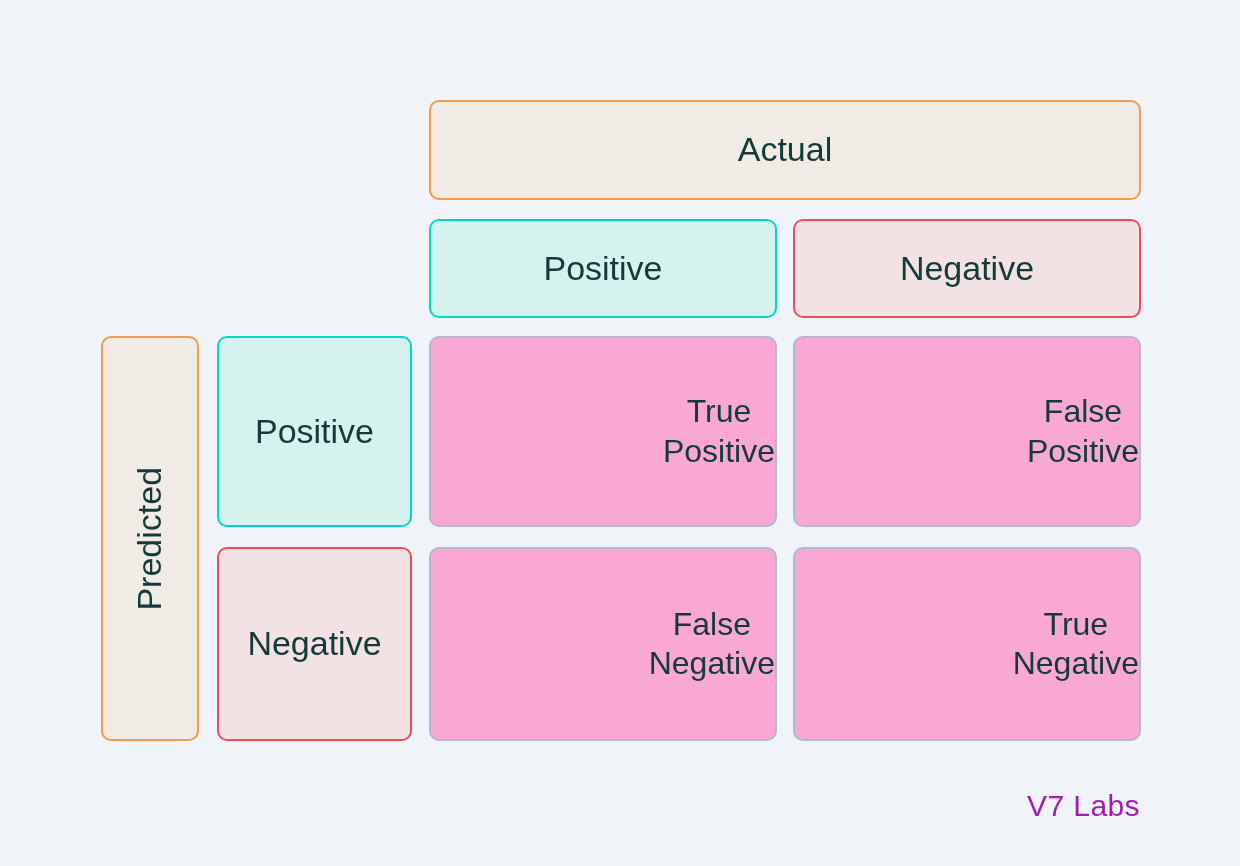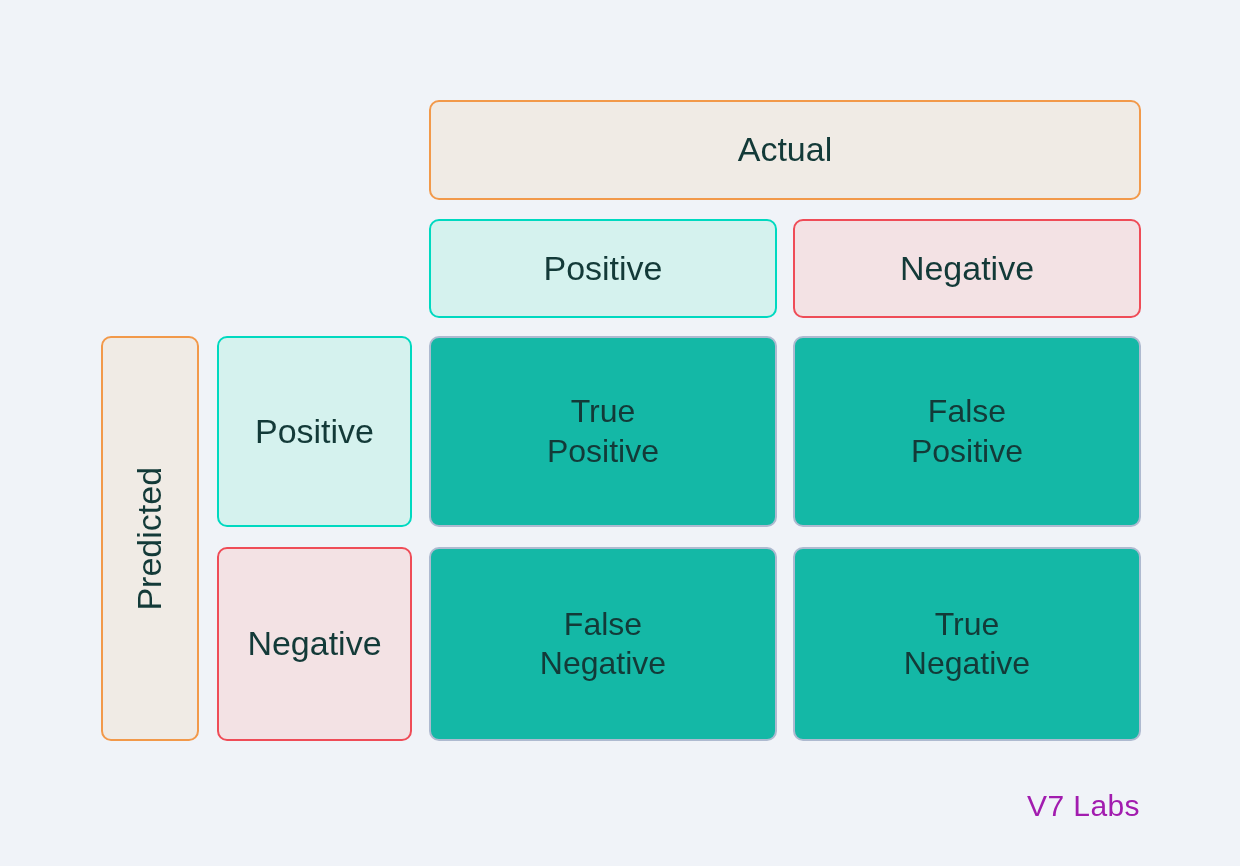--- a/index.html
+++ b/index.html
@@ -51,24 +51,25 @@
     background: #D5F2EE;
     border-color: #00D9C0;
     font-size: 34px;
   }
   .box--negative {
     background: #F3E2E4;
     border-color: #EF4C57;
     font-size: 34px;
   }
   .box--cell {
-    background: #14b8a6;
+    background: #f9a8d4;
     border-color: #AEBAD0;
     border-width: 2px;
     font-size: 32px;
+    justify-content: flex-end;
   }
 
   .cell-text {
     display: block;
   }
   .cell-text .line {
     display: block;
   }
 
   

